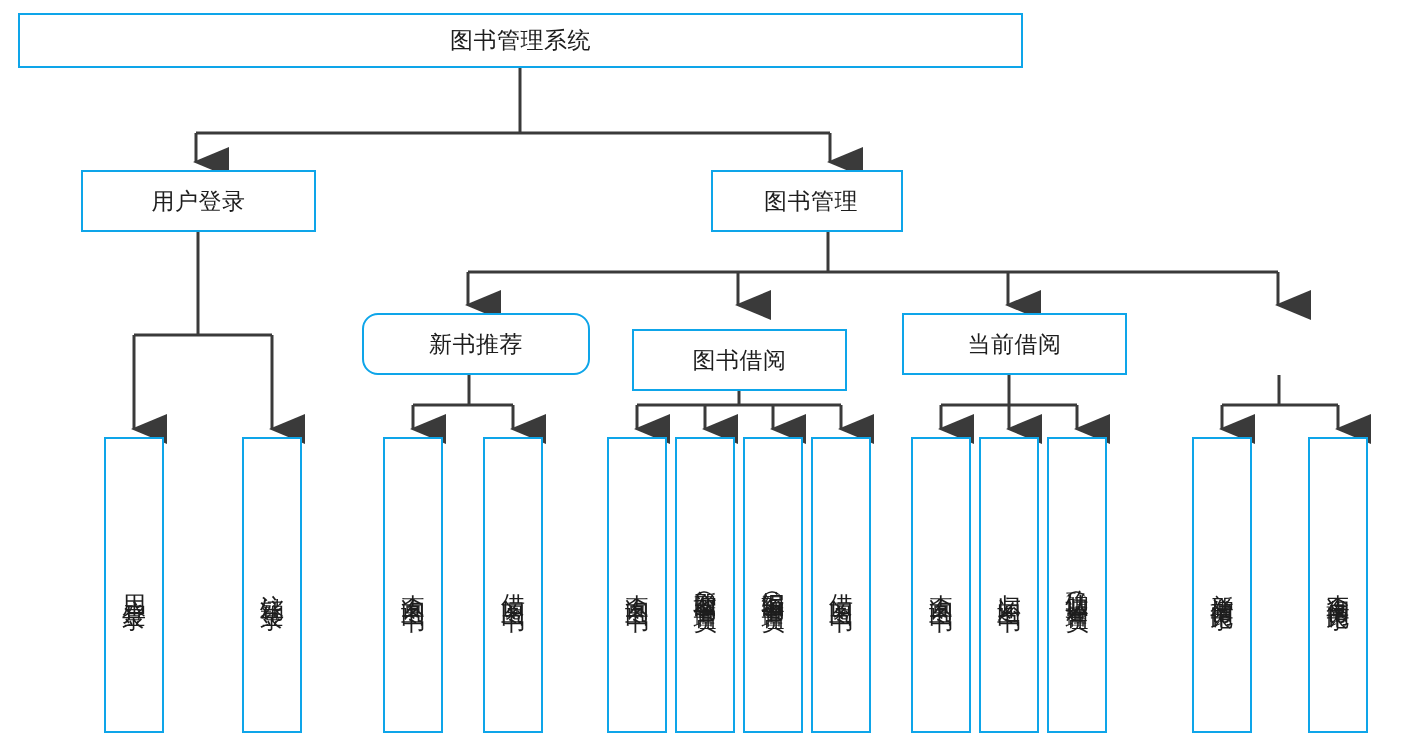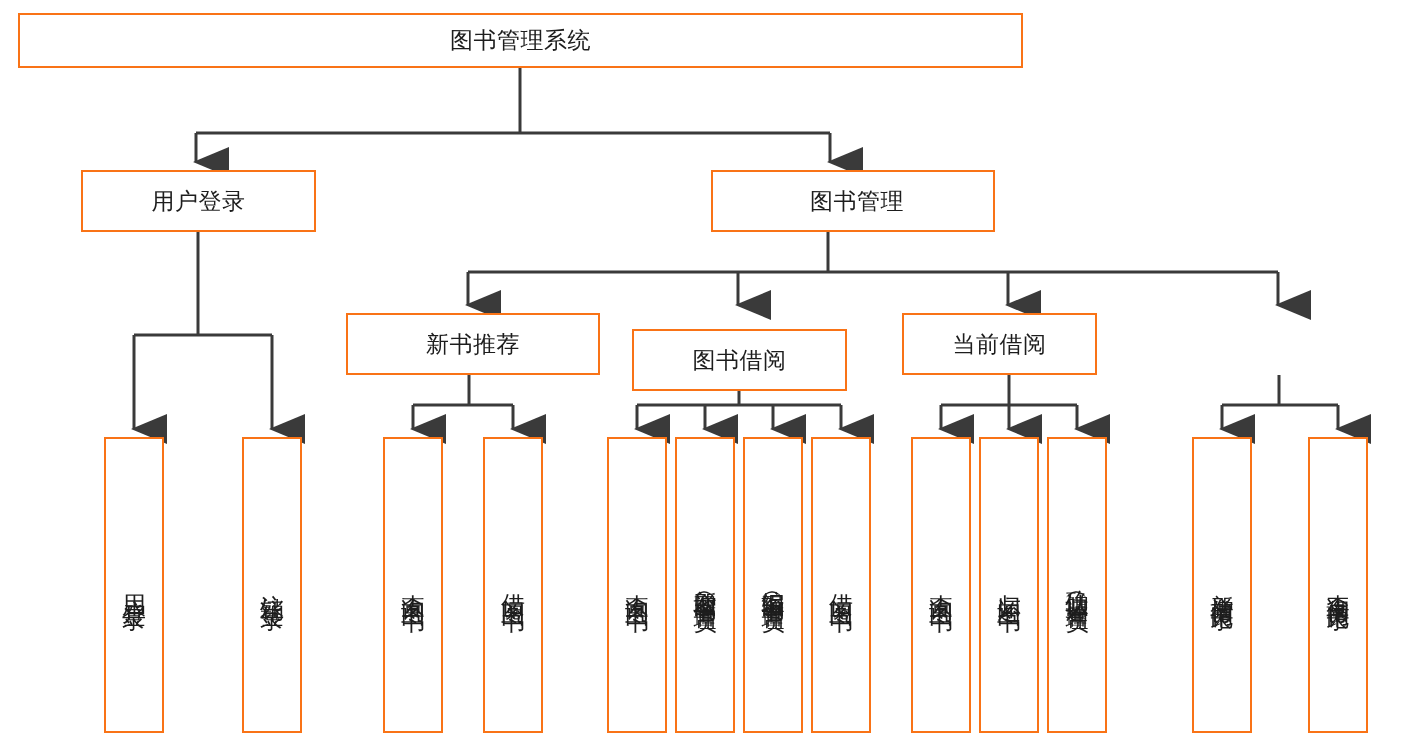--- a/index.html
+++ b/index.html
@@ -23,21 +23,21 @@
     left: 0;
     top: 0;
     width: 1405px;
     height: 747px;
     pointer-events: none;
   }
   .node {
     position: absolute;
     box-sizing: border-box;
     background: #ffffff;
-    border: 2px solid #f97316;
+    border: 2px solid #0ea5e9;
     display: flex;
     align-items: center;
     justify-content: center;
     color: #1d1d1d;
     line-height: 1.08;
     text-align: center;
     overflow: hidden;
   }
   .node .label {
     display: block;
@@ -133,31 +133,31 @@
     </g>
   </svg>
 
   <div class="node horiz root" style="left:18px; top:13px; width:1005px; height:55px;">
     <span class="label">图书管理系统</span>
   </div>
 
   <div class="node horiz" style="left:81px; top:170px; width:235px; height:62px;">
     <span class="label">用户登录</span>
   </div>
-  <div class="node horiz" style="left:711px; top:170px; width:284px; height:62px;padding-left:8px;">
+  <div class="node horiz" style="left:711px; top:170px; width:192px; height:62px;padding-left:8px;">
     <span class="label">图书管理</span>
   </div>
 
-  <div class="node horiz" style="left:346px; top:313px; width:254px; height:62px;">
+  <div class="node horiz" style="left:362px; top:313px; width:228px; height:62px;border-radius:16px;">
     <span class="label">新书推荐</span>
   </div>
   <div class="node horiz" style="left:632px; top:329px; width:215px; height:62px;">
     <span class="label">图书借阅</span>
   </div>
-  <div class="node horiz" style="left:902px; top:313px; width:195px; height:62px;text-align:center;">
+  <div class="node horiz" style="left:902px; top:313px; width:225px; height:62px;text-align:center;">
     <span class="label">当前借阅</span>
   </div>
 
   <div class="node vert" style="left:104px; top:437px; width:60px; height:296px;">
     <span class="label">用户登录</span>
   </div>
   <div class="node vert" style="left:242px; top:437px; width:60px; height:296px;">
     <span class="label">注销登录</span>
   </div>
 

